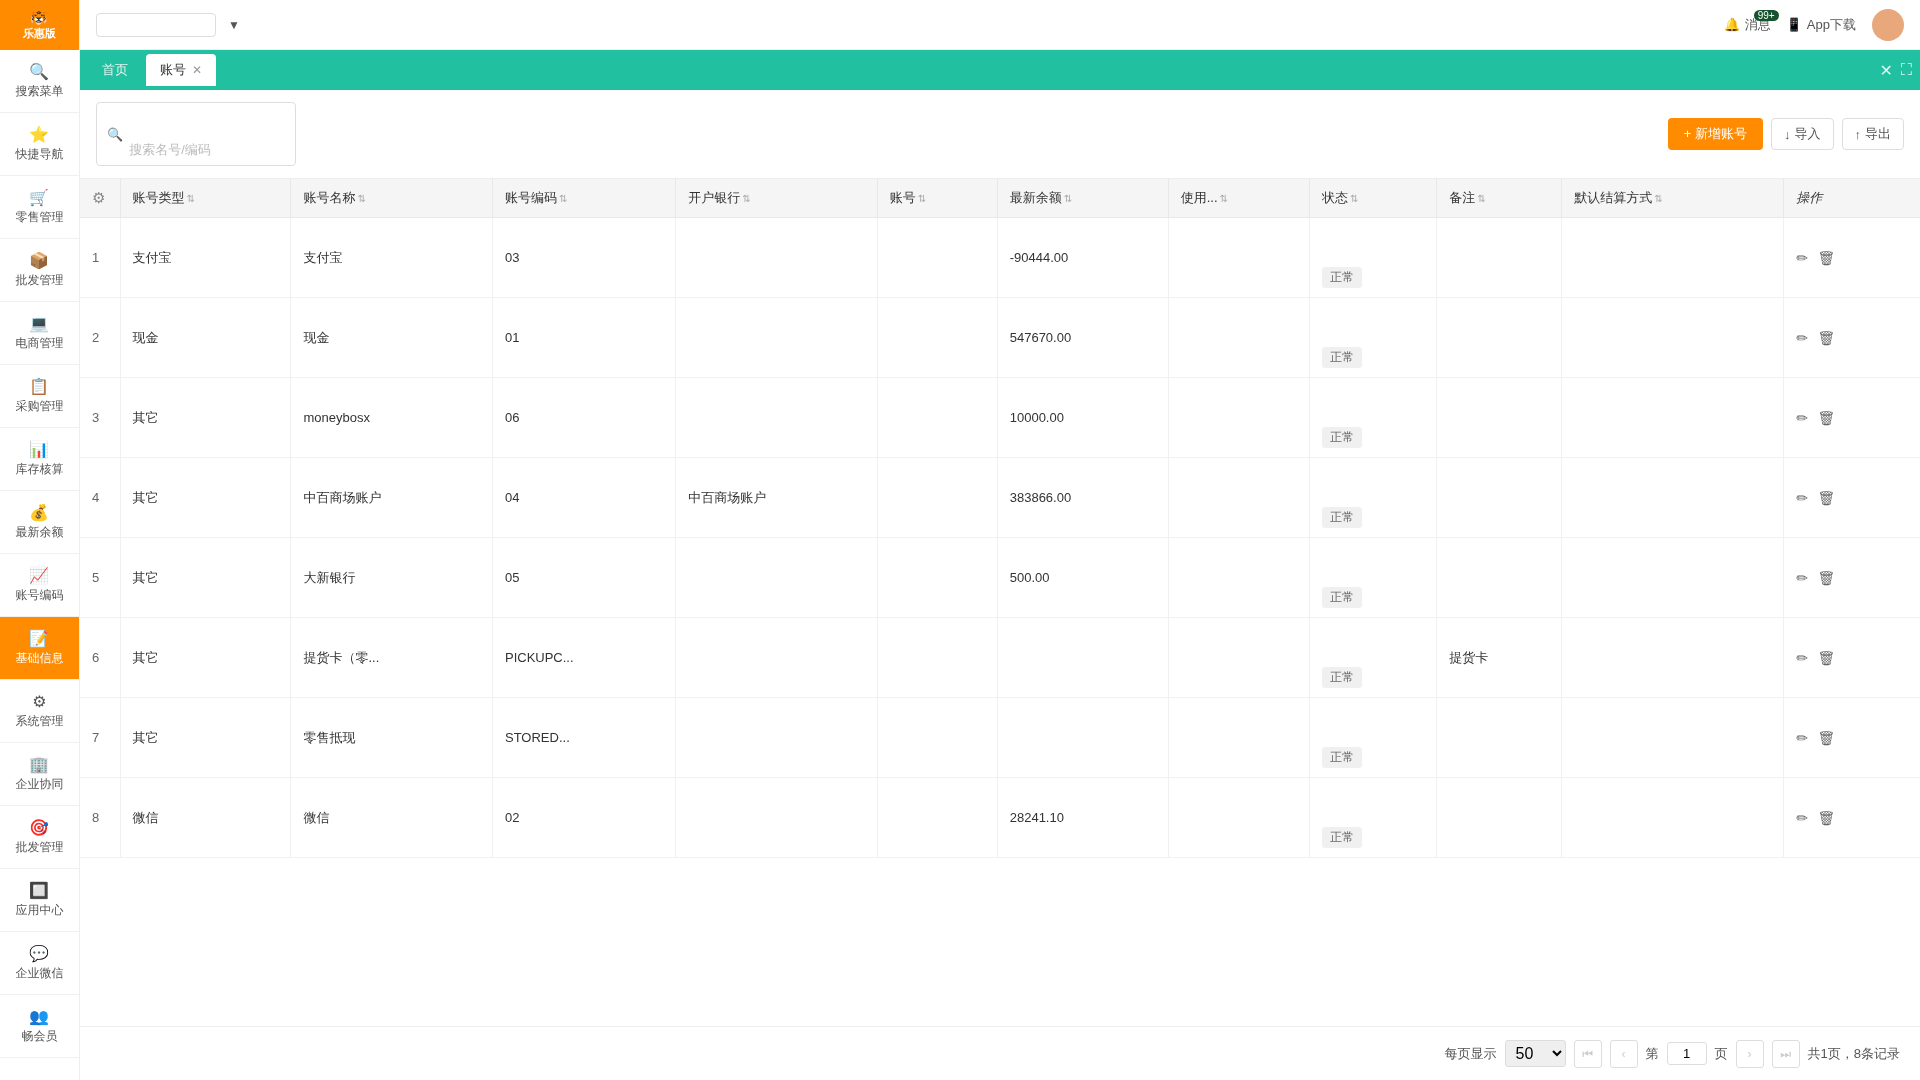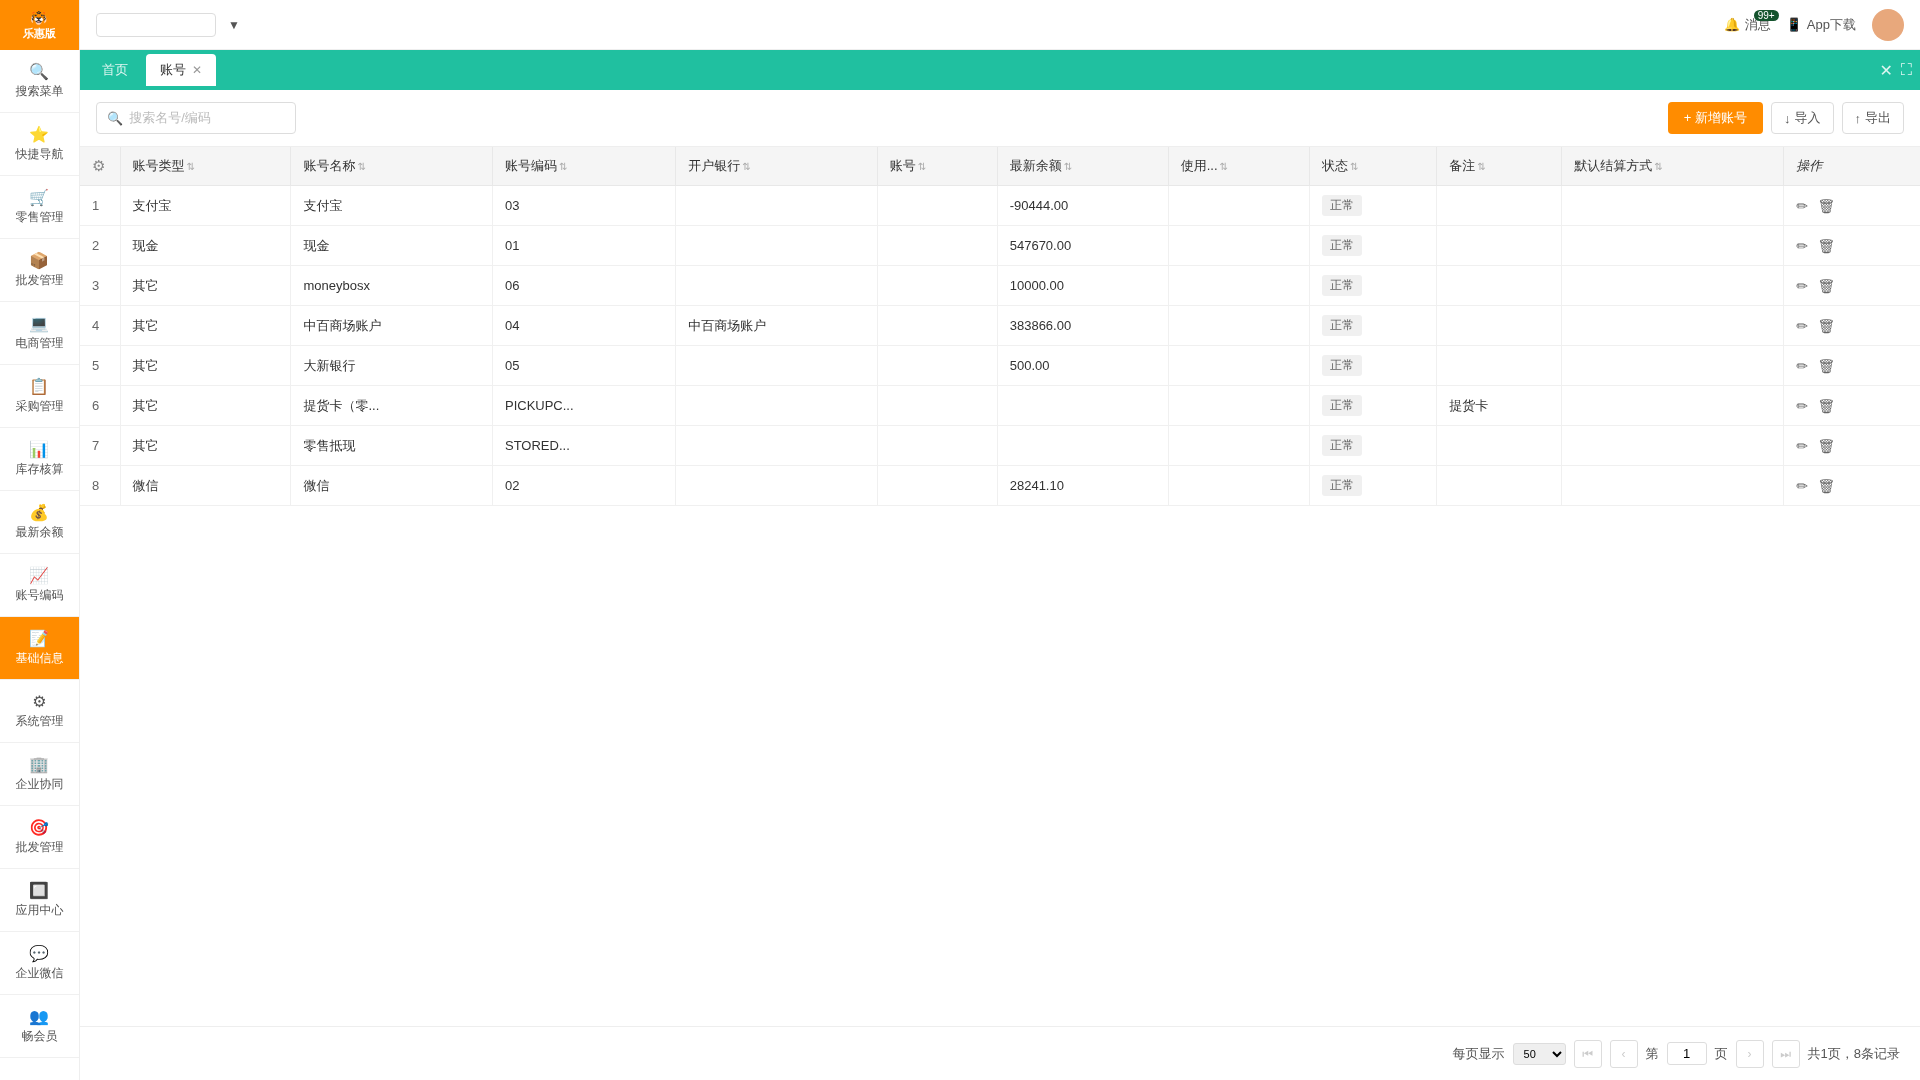--- a/index.html
+++ b/index.html
@@ -199,20 +199,21 @@
       white-space: nowrap;
     }
     tbody td:last-child { border-right: none; }
     .status-badge {
       display: inline-block;
       padding: 2px 8px;
       border-radius: 3px;
       font-size: 12px;
       background: #f0f0f0;
       color: #666;
+      margin-top: 40px;
     }
     .status-normal { background: #f0f0f0; color: #666; }
     .action-btn { cursor: pointer; color: #666; font-size: 14px; margin-right: 6px; }
     .col-settings { color: #888; font-size: 15px; cursor: pointer; }
     .num-col { color: #666; }
 
     
     .pagination {
       height: 54px;
       border-top: 1px solid #eee;
@@ -222,21 +223,21 @@
       padding: 0 20px;
       gap: 8px;
       font-size: 13px;
       color: #555;
       flex-shrink: 0;
     }
     .page-size-select {
       border: 1px solid #ddd;
       border-radius: 3px;
       padding: 3px 6px;
-      font-size: 11px;
+      font-size: 16px;
       cursor: pointer;
     }
     .page-btn {
       width: 28px;
       height: 28px;
       border: 1px solid #ddd;
       border-radius: 3px;
       background: #fff;
       display: flex;
       align-items: center;
@@ -368,21 +369,21 @@
       <span class="tabbar-btn">⛶</span>
     </div>
   </div>
 
   <div class="content">
 
     <div class="toolbar">
       <div class="toolbar-left">
         <div class="search-box">
           <span style="color:#aaa;">🔍</span>
-          <span style="color:#bbb; font-size:13px;">搜索名号/编码</span>
+          <span style="color:#bbb; font-size:13px;margin-top:32px;">搜索名号/编码</span>
         </div>
       </div>
       <div class="toolbar-right">
         <button class="btn-add">+ 新增账号</button>
         <button class="btn-import">
           <span>↓</span>
           <span>导入</span>
         </button>
         <button class="btn-export">
           <span>↑</span>

